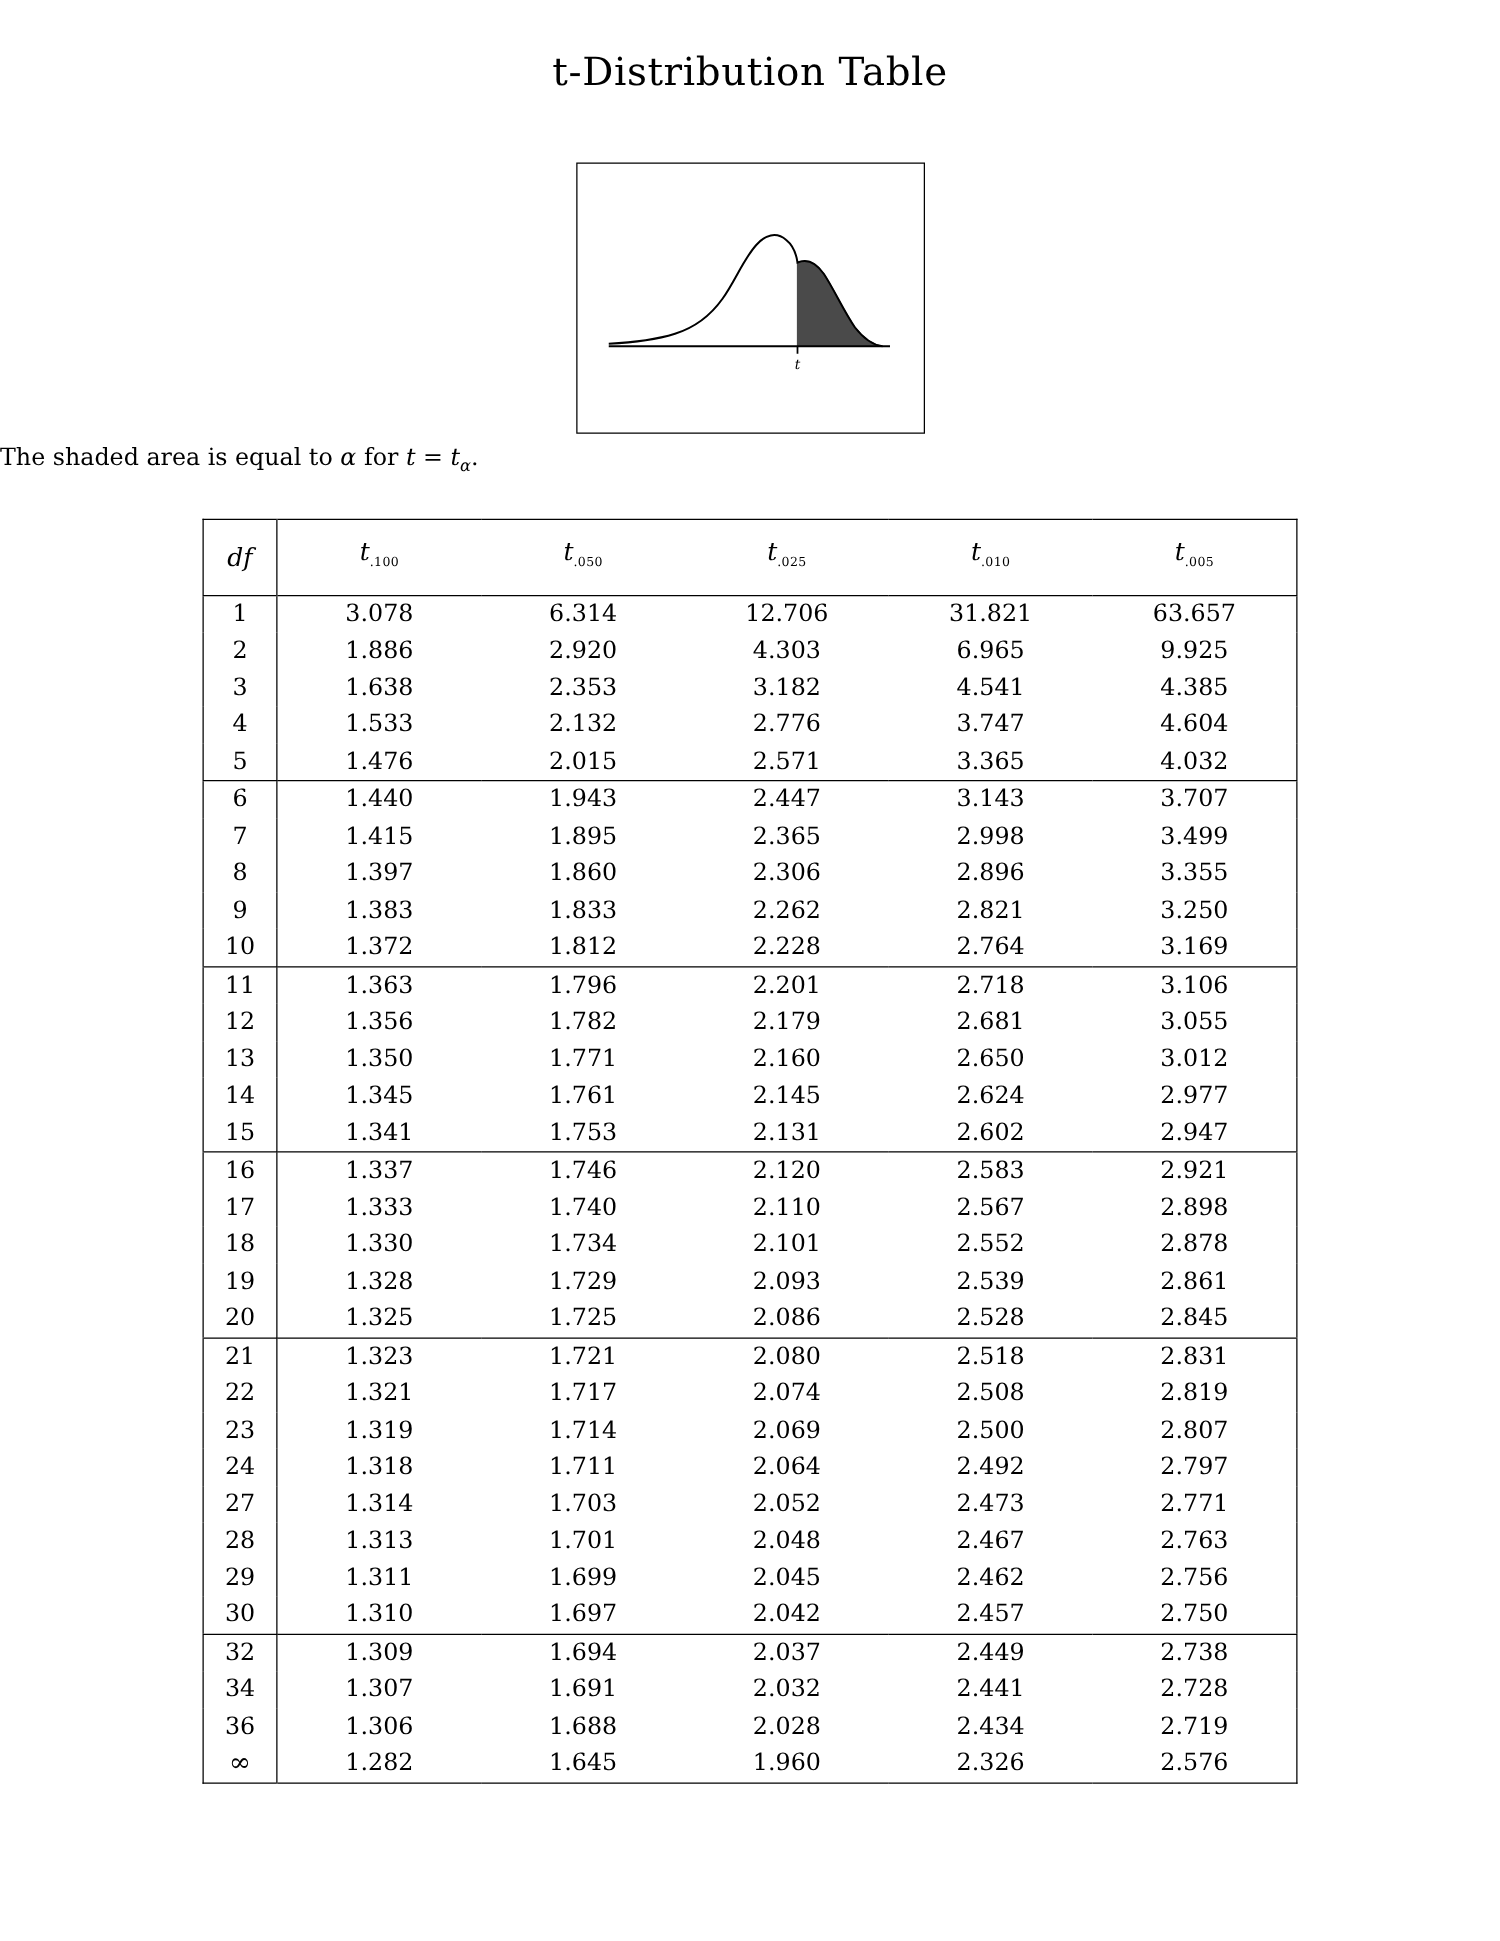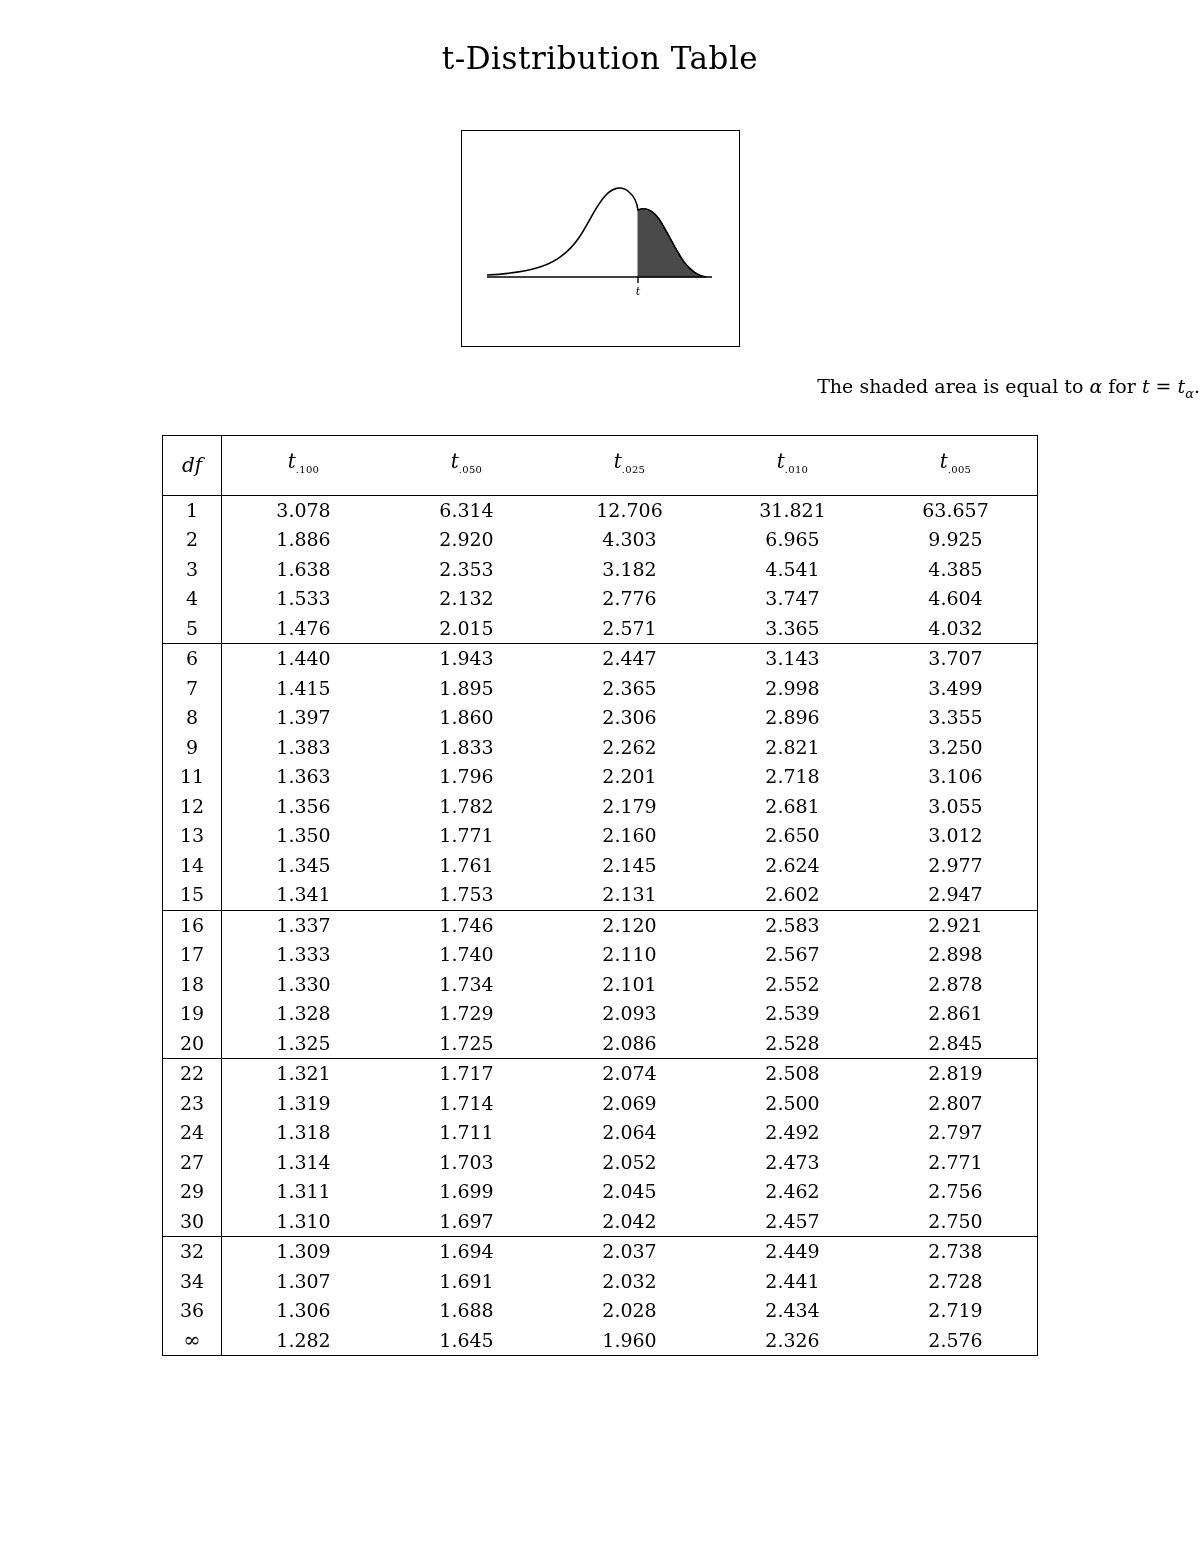--- a/index.html
+++ b/index.html
@@ -36,23 +36,23 @@
     width: 277px;
     height: 215px;
     border: 1.5px solid #000;
     position: relative;
     background: #fff;
   }
   .figure-box svg {
     display: block;
   }
   .caption {
-    text-align: right;
+    text-align: left;
     font-size: 19px;
-    margin-top: 28px;
+    margin-top: 8px;
     font-family: "DejaVu Serif", "Liberation Serif", serif;
   }
   .caption .sym {
     font-style: italic;
   }
   .table-wrap {
     display: flex;
     justify-content: center;
     margin-top: 34px;
   }
@@ -225,20 +225,28 @@
             <td class="vcol">3.355</td>
           </tr>
           <tr>
             <td class="dfcol">9</td>
             <td class="vcol">1.383</td>
             <td class="vcol">1.833</td>
             <td class="vcol">2.262</td>
             <td class="vcol">2.821</td>
             <td class="vcol">3.250</td>
           </tr>
+          <tr class="group-end">
+            <td class="dfcol">10</td>
+            <td class="vcol">1.372</td>
+            <td class="vcol">1.812</td>
+            <td class="vcol">2.228</td>
+            <td class="vcol">2.764</td>
+            <td class="vcol">3.169</td>
+          </tr>
           <tr>
             <td class="dfcol">11</td>
             <td class="vcol">1.363</td>
             <td class="vcol">1.796</td>
             <td class="vcol">2.201</td>
             <td class="vcol">2.718</td>
             <td class="vcol">3.106</td>
           </tr>
           <tr>
             <td class="dfcol">12</td>
@@ -306,20 +314,28 @@
           </tr>
           <tr class="group-end">
             <td class="dfcol">20</td>
             <td class="vcol">1.325</td>
             <td class="vcol">1.725</td>
             <td class="vcol">2.086</td>
             <td class="vcol">2.528</td>
             <td class="vcol">2.845</td>
           </tr>
           <tr>
+            <td class="dfcol">21</td>
+            <td class="vcol">1.323</td>
+            <td class="vcol">1.721</td>
+            <td class="vcol">2.080</td>
+            <td class="vcol">2.518</td>
+            <td class="vcol">2.831</td>
+          </tr>
+          <tr>
             <td class="dfcol">22</td>
             <td class="vcol">1.321</td>
             <td class="vcol">1.717</td>
             <td class="vcol">2.074</td>
             <td class="vcol">2.508</td>
             <td class="vcol">2.819</td>
           </tr>
           <tr>
             <td class="dfcol">23</td>
             <td class="vcol">1.319</td>
@@ -336,20 +352,28 @@
             <td class="vcol">2.492</td>
             <td class="vcol">2.797</td>
           </tr>
           <tr>
             <td class="dfcol">27</td>
             <td class="vcol">1.314</td>
             <td class="vcol">1.703</td>
             <td class="vcol">2.052</td>
             <td class="vcol">2.473</td>
             <td class="vcol">2.771</td>
+          </tr>
+          <tr>
+            <td class="dfcol">28</td>
+            <td class="vcol">1.313</td>
+            <td class="vcol">1.701</td>
+            <td class="vcol">2.048</td>
+            <td class="vcol">2.467</td>
+            <td class="vcol">2.763</td>
           </tr>
           <tr>
             <td class="dfcol">29</td>
             <td class="vcol">1.311</td>
             <td class="vcol">1.699</td>
             <td class="vcol">2.045</td>
             <td class="vcol">2.462</td>
             <td class="vcol">2.756</td>
           </tr>
           <tr class="group-end">

